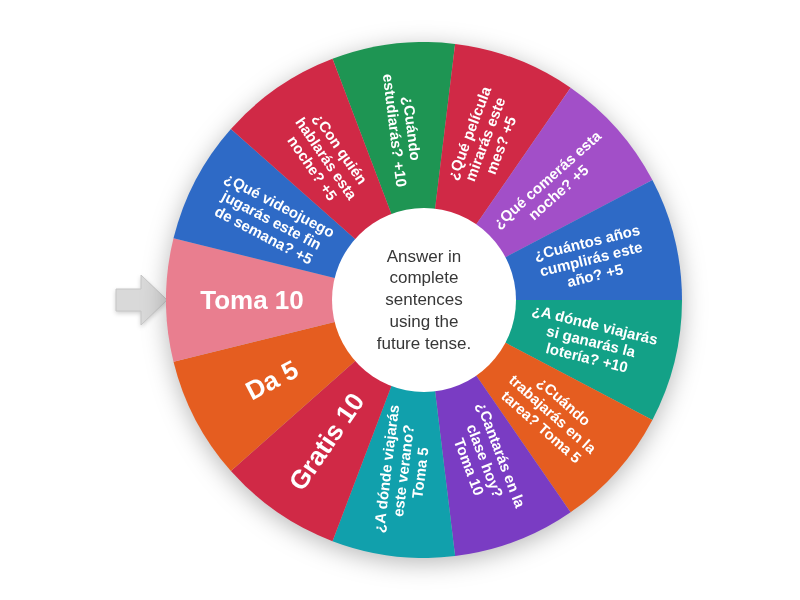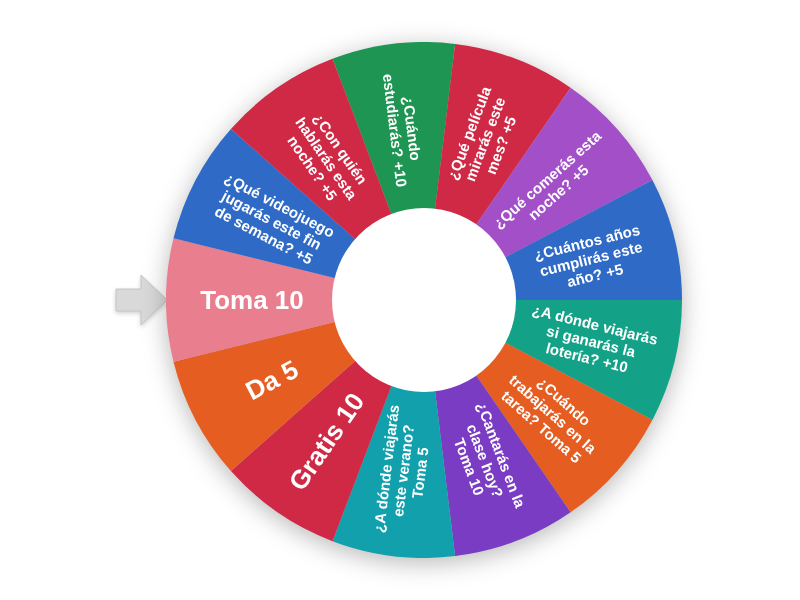--- a/index.html
+++ b/index.html
@@ -45,13 +45,16 @@
         <text transform="translate(485.0 460.8) rotate(69.2)" class="seg-label"><tspan x="0" y="-11.8">¿Cantarás en la</tspan><tspan x="0" y="5.3">clase hoy?</tspan><tspan x="0" y="22.3">Toma 10</tspan></text>
         <text transform="translate(403.3 470.7) rotate(-83.1)" class="seg-label"><tspan x="0" y="-11.8">¿A dónde viajarás</tspan><tspan x="0" y="5.3">este verano?</tspan><tspan x="0" y="22.3">Toma 5</tspan></text>
         <text transform="translate(326.3 441.6) rotate(-55.4)" class="seg-label big"><tspan x="0" y="9.1">Gratis 10</tspan></text>
         <text transform="translate(271.7 379.9) rotate(-27.7)" class="seg-label big"><tspan x="0" y="9.1">Da 5</tspan></text>
         <text transform="translate(252.0 300.0) rotate(-0.0)" class="seg-label big"><tspan x="0" y="9.1">Toma 10</tspan></text>
         <text transform="translate(271.7 220.1) rotate(27.7)" class="seg-label"><tspan x="0" y="-11.8">¿Qué videojuego</tspan><tspan x="0" y="5.3">jugarás este fin</tspan><tspan x="0" y="22.3">de semana? +5</tspan></text>
         <text transform="translate(326.3 158.4) rotate(55.4)" class="seg-label"><tspan x="0" y="-11.8">¿Con quién</tspan><tspan x="0" y="5.3">hablarás esta</tspan><tspan x="0" y="22.3">noche? +5</tspan></text>
       </g>
     <circle cx="424" cy="300" r="92" fill="#ffffff"></circle>
   </svg>
+  <div id="center-text">
+    <span>Answer in complete sentences using the future tense.</span>
+  </div>
 </div>
 
 </body></html>

